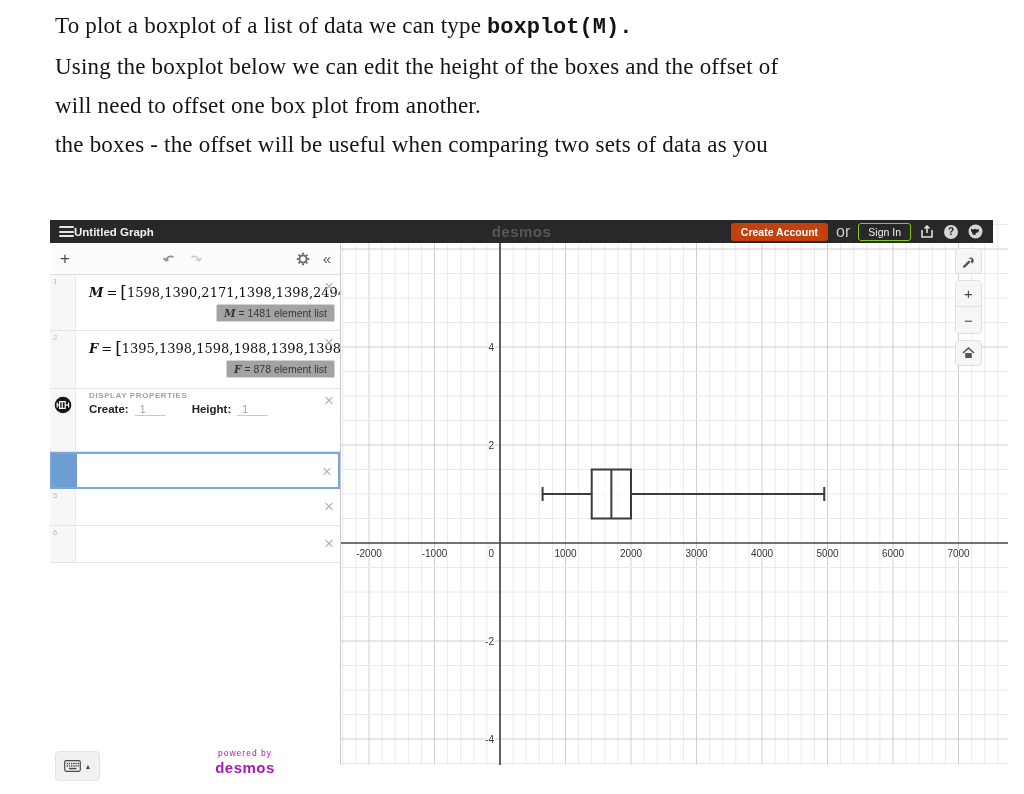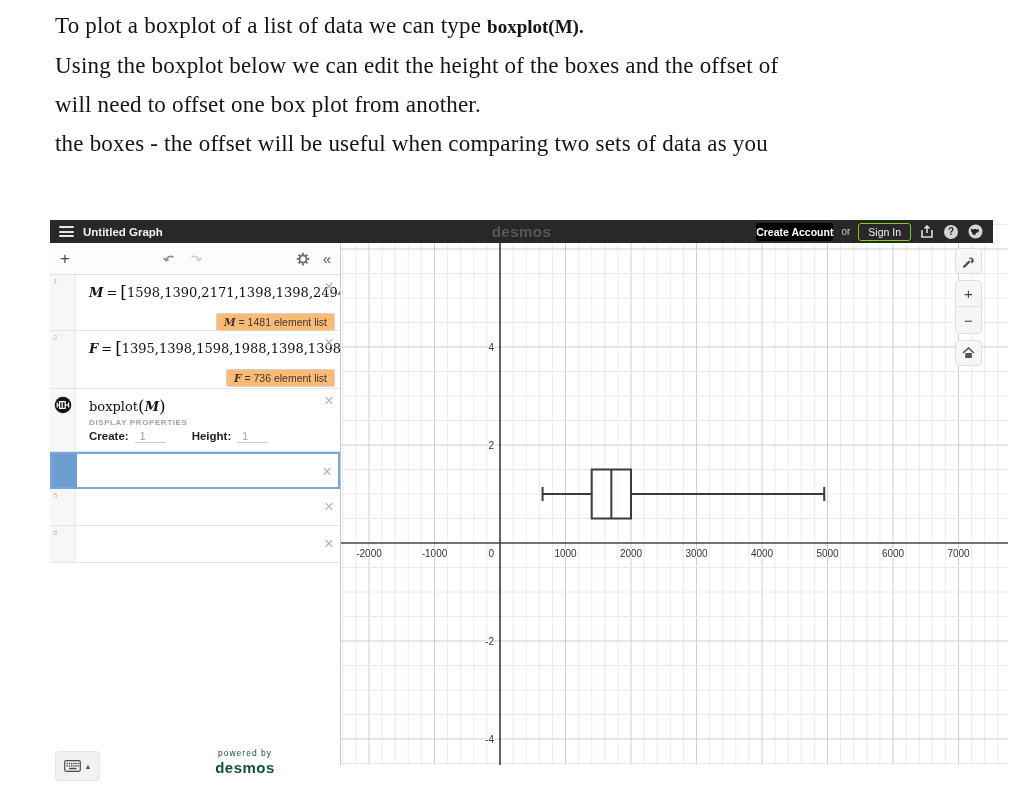--- a/index.html
+++ b/index.html
@@ -1,37 +1,37 @@
 <!DOCTYPE html>
 <html><head>
 <meta charset="utf-8">
 <style>
   html,body{margin:0;padding:0;background:#fff;width:1024px;height:794px;position:relative;
     font-family:"Liberation Sans",sans-serif;-webkit-font-smoothing:antialiased;}
   
   .intro{position:absolute;left:55px;top:6px;width:930px;color:#141414;
     font-family:"Liberation Serif",serif;font-size:23px;line-height:39px;letter-spacing:.2px;}
-  .intro .code{font-family:Liberation Serif, serif;font-size:19px;font-weight:600;letter-spacing:0;text-align:center;}
+  .intro .code{font-family:Liberation Mono, monospace;font-size:22px;font-weight:600;letter-spacing:0;text-align:center;}
   
   .app{position:absolute;left:50px;top:220px;width:958px;height:545px;background:#fff;}
   
   .graph-region{position:absolute;left:290px;top:0;width:668px;height:545px;background:#fff;overflow:hidden;}
   .graph-region svg{display:block;}
   
   .hdr{position:absolute;left:0;top:0;width:943px;height:23px;background:#282828;z-index:6;
     display:flex;align-items:center;}
   .burger{width:15px;height:11px;margin-left:9px;display:flex;flex-direction:column;justify-content:space-between;cursor:pointer;}
   .burger i{display:block;height:2px;background:#e6e6e6;border-radius:1px;}
-  .hdr-title{color:#f2f2f2;font-size:11.5px;font-weight:600;margin-left:9px;}
+  .hdr-title{color:#f2f2f2;font-size:11.5px;font-weight:600;}
   .logo{position:absolute;left:50%;transform:translateX(-50%);color:#575757;font-size:15px;
     font-weight:700;letter-spacing:.5px;}
   .hdr-right{position:absolute;right:10px;top:0;height:23px;display:flex;align-items:center;gap:8px;}
-  .btn-green{background:#000000;color:#fff;font-size:10.5px;font-weight:600;border:none;
-    border-radius:3px;padding:3px 0;cursor:pointer;}
-  .or{color:#c9c9c9;font-size:10px;}
+  .btn-green{background:#c2410c;color:#fff;font-size:10.5px;font-weight:600;border:none;
+    border-radius:3px;padding:3px 10px;cursor:pointer;}
+  .or{color:#c9c9c9;font-size:16px;}
   .btn-signin{background:transparent;color:#f0f0f0;font-size:10.5px;border:1px solid #84cc16;
     border-radius:3px;padding:2px 9px;cursor:pointer;}
   .hdr-ic{width:16px;height:16px;display:flex;align-items:center;justify-content:center;cursor:pointer;}
   .help-c{width:14px;height:14px;border-radius:50%;background:#d6d6d6;color:#262626;font-size:10px;
     font-weight:700;display:flex;align-items:center;justify-content:center;}
   
   .panel{position:absolute;left:0;top:23px;width:290px;height:522px;background:#fff;z-index:5;
     border-right:1px solid #c9c9c9;}
   .ptoolbar{height:32px;background:#fcfcfc;border-bottom:1px solid #dedede;display:flex;
     align-items:center;justify-content:space-between;padding:0 9px 0 10px;box-sizing:border-box;}
@@ -44,21 +44,21 @@
   .exp-row{position:relative;display:flex;border-bottom:1px solid #e4e4e4;background:#fff;box-sizing:border-box;}
   .r1{height:56px;} .r2{height:58px;} .r3{height:63px;} .rE{height:37px;}
   .gutter{width:25px;background:#f7f7f7;border-right:1px solid #e9e9e9;flex:none;position:relative;}
   .rownum{position:absolute;left:3px;top:2px;font-size:8px;color:#bdbdbd;}
   .exp-content{flex:1;min-width:0;position:relative;}
   .math-line{padding:7px 18px 0 13px;white-space:nowrap;overflow:hidden;
     font-family:"DejaVu Serif",serif;font-size:13px;color:#111;}
   .mvar{font-style:italic;font-weight:600;}
   .meq{padding:0 3px;}
   .mbracket{font-size:17px;font-weight:400;vertical-align:-1px;}
-  .chip{position:absolute;right:5px;top:38px;border:1px solid #d4d4d4;background:#fdba74;
+  .chip{position:absolute;right:5px;top:29px;border:1px solid #d4d4d4;background:#a3a3a3;
     border-radius:2px;font-size:10.5px;color:#383838;padding:2px 7px;white-space:nowrap;
     font-family:"Liberation Sans",sans-serif;}
   .chip .mvar{font-family:"DejaVu Serif",serif;font-weight:600;}
   .close{position:absolute;right:6px;top:3px;background:none;border:none;color:#b3b3b3;
     font-size:17px;line-height:1;cursor:pointer;padding:0;font-family:"Liberation Sans",sans-serif;}
   .rE .close{top:9px;}
   .bp-icon{position:absolute;left:3.5px;top:7px;cursor:pointer;}
   .disp-props{padding:2px 0 0 13px;}
   .dp-label{font-size:8px;color:#a3a3a3;letter-spacing:.6px;font-weight:600;}
   .dp-fields{display:flex;align-items:baseline;margin-top:3px;font-size:11.5px;color:#222;}
@@ -66,21 +66,21 @@
   .dp-val{display:inline-block;width:26px;border-bottom:1px solid #c9c9c9;color:#9a9e9f;
     font-size:10.5px;margin-left:6px;padding-left:5px;cursor:text;}
   .dp-gap{width:26px;}
   .sel{border:2px solid #7aa7d9;border-bottom:2px solid #7aa7d9;}
   .sel .gutter{background:#6d9dd1;border-right:none;}
   
   .kbd-btn{position:absolute;left:5px;top:508px;width:43px;height:28px;background:#f1f1f1;
     border:1px solid #e3e3e3;border-radius:4px;display:flex;align-items:center;justify-content:center;
     gap:4px;cursor:pointer;}
   .kbd-tri{font-size:7px;color:#4a4a4a;}
-  .watermark{position:absolute;left:95px;top:505px;width:200px;text-align:center;color:#14532d;
+  .watermark{position:absolute;left:95px;top:505px;width:200px;text-align:center;color:#a21caf;
     pointer-events:none;}
   .wm1{font-size:8.5px;letter-spacing:1px;}
   .wm2{font-size:15px;font-weight:700;letter-spacing:.5px;margin-top:1px;}
   
   .gside{position:absolute;right:26px;top:28px;width:27px;z-index:4;}
   .gbtn{width:27px;height:26px;background:#f6f6f6;border:1px solid #dedede;border-radius:4px;
     display:flex;align-items:center;justify-content:center;color:#555;cursor:pointer;box-sizing:border-box;}
   .zoomgrp{margin-top:6px;border:1px solid #dedede;border-radius:4px;overflow:hidden;background:#f6f6f6;}
   .zoomgrp .gbtn{border:none;border-radius:0;width:25px;}
   .zoomgrp .gbtn:first-child{border-bottom:1px solid #e2e2e2;}
@@ -300,21 +300,21 @@
         </div>
         <button class="close">×</button>
       </div>
 
       <div class="exp-row r2">
         <div class="gutter">
             <span class="rownum">2</span>
           </div>
         <div class="exp-content">
           <div class="math-line"><span class="mvar">F</span><span class="meq">=</span><span class="mbracket">[</span><span>1395,1398,1598,1988,1398,1398,15</span></div>
-          <div class="chip"><span class="mvar">F</span> <span>=</span> <span>736 element list</span></div>
+          <div class="chip"><span class="mvar">F</span> <span>=</span> <span>878 element list</span></div>
         </div>
         <button class="close">×</button>
       </div>
 
       <div class="exp-row r3">
         <div class="gutter">
           <span class="bp-icon">
             <svg width="18" height="18" viewBox="0 0 18 18">
               <circle cx="9" cy="9" r="8.3" fill="#161616"></circle>
               <g stroke="#fff" stroke-width="1.2" fill="none">
@@ -322,21 +322,20 @@
                 <line x1="3.2" y1="9" x2="5.6" y2="9"></line>
                 <rect x="5.6" y="5.6" width="5.6" height="6.8"></rect>
                 <line x1="8.2" y1="5.6" x2="8.2" y2="12.4"></line>
                 <line x1="11.2" y1="9" x2="14.6" y2="9"></line>
                 <line x1="14.6" y1="6.6" x2="14.6" y2="11.4"></line>
               </g>
             </svg>
           </span>
         </div>
         <div class="exp-content">
-          <div class="math-line"><span>boxplot</span><span class="mbracket">(</span><span class="mvar">M</span><span class="mbracket">)</span></div>
           <div class="disp-props">
             <div class="dp-label">DISPLAY PROPERTIES</div>
             <div class="dp-fields">
               <span class="dp-name">Create:</span>
               <span class="dp-val">1</span>
               <span class="dp-gap"></span>
               <span class="dp-name">Height:</span>
               <span class="dp-val">1</span>
             </div>
           </div>

